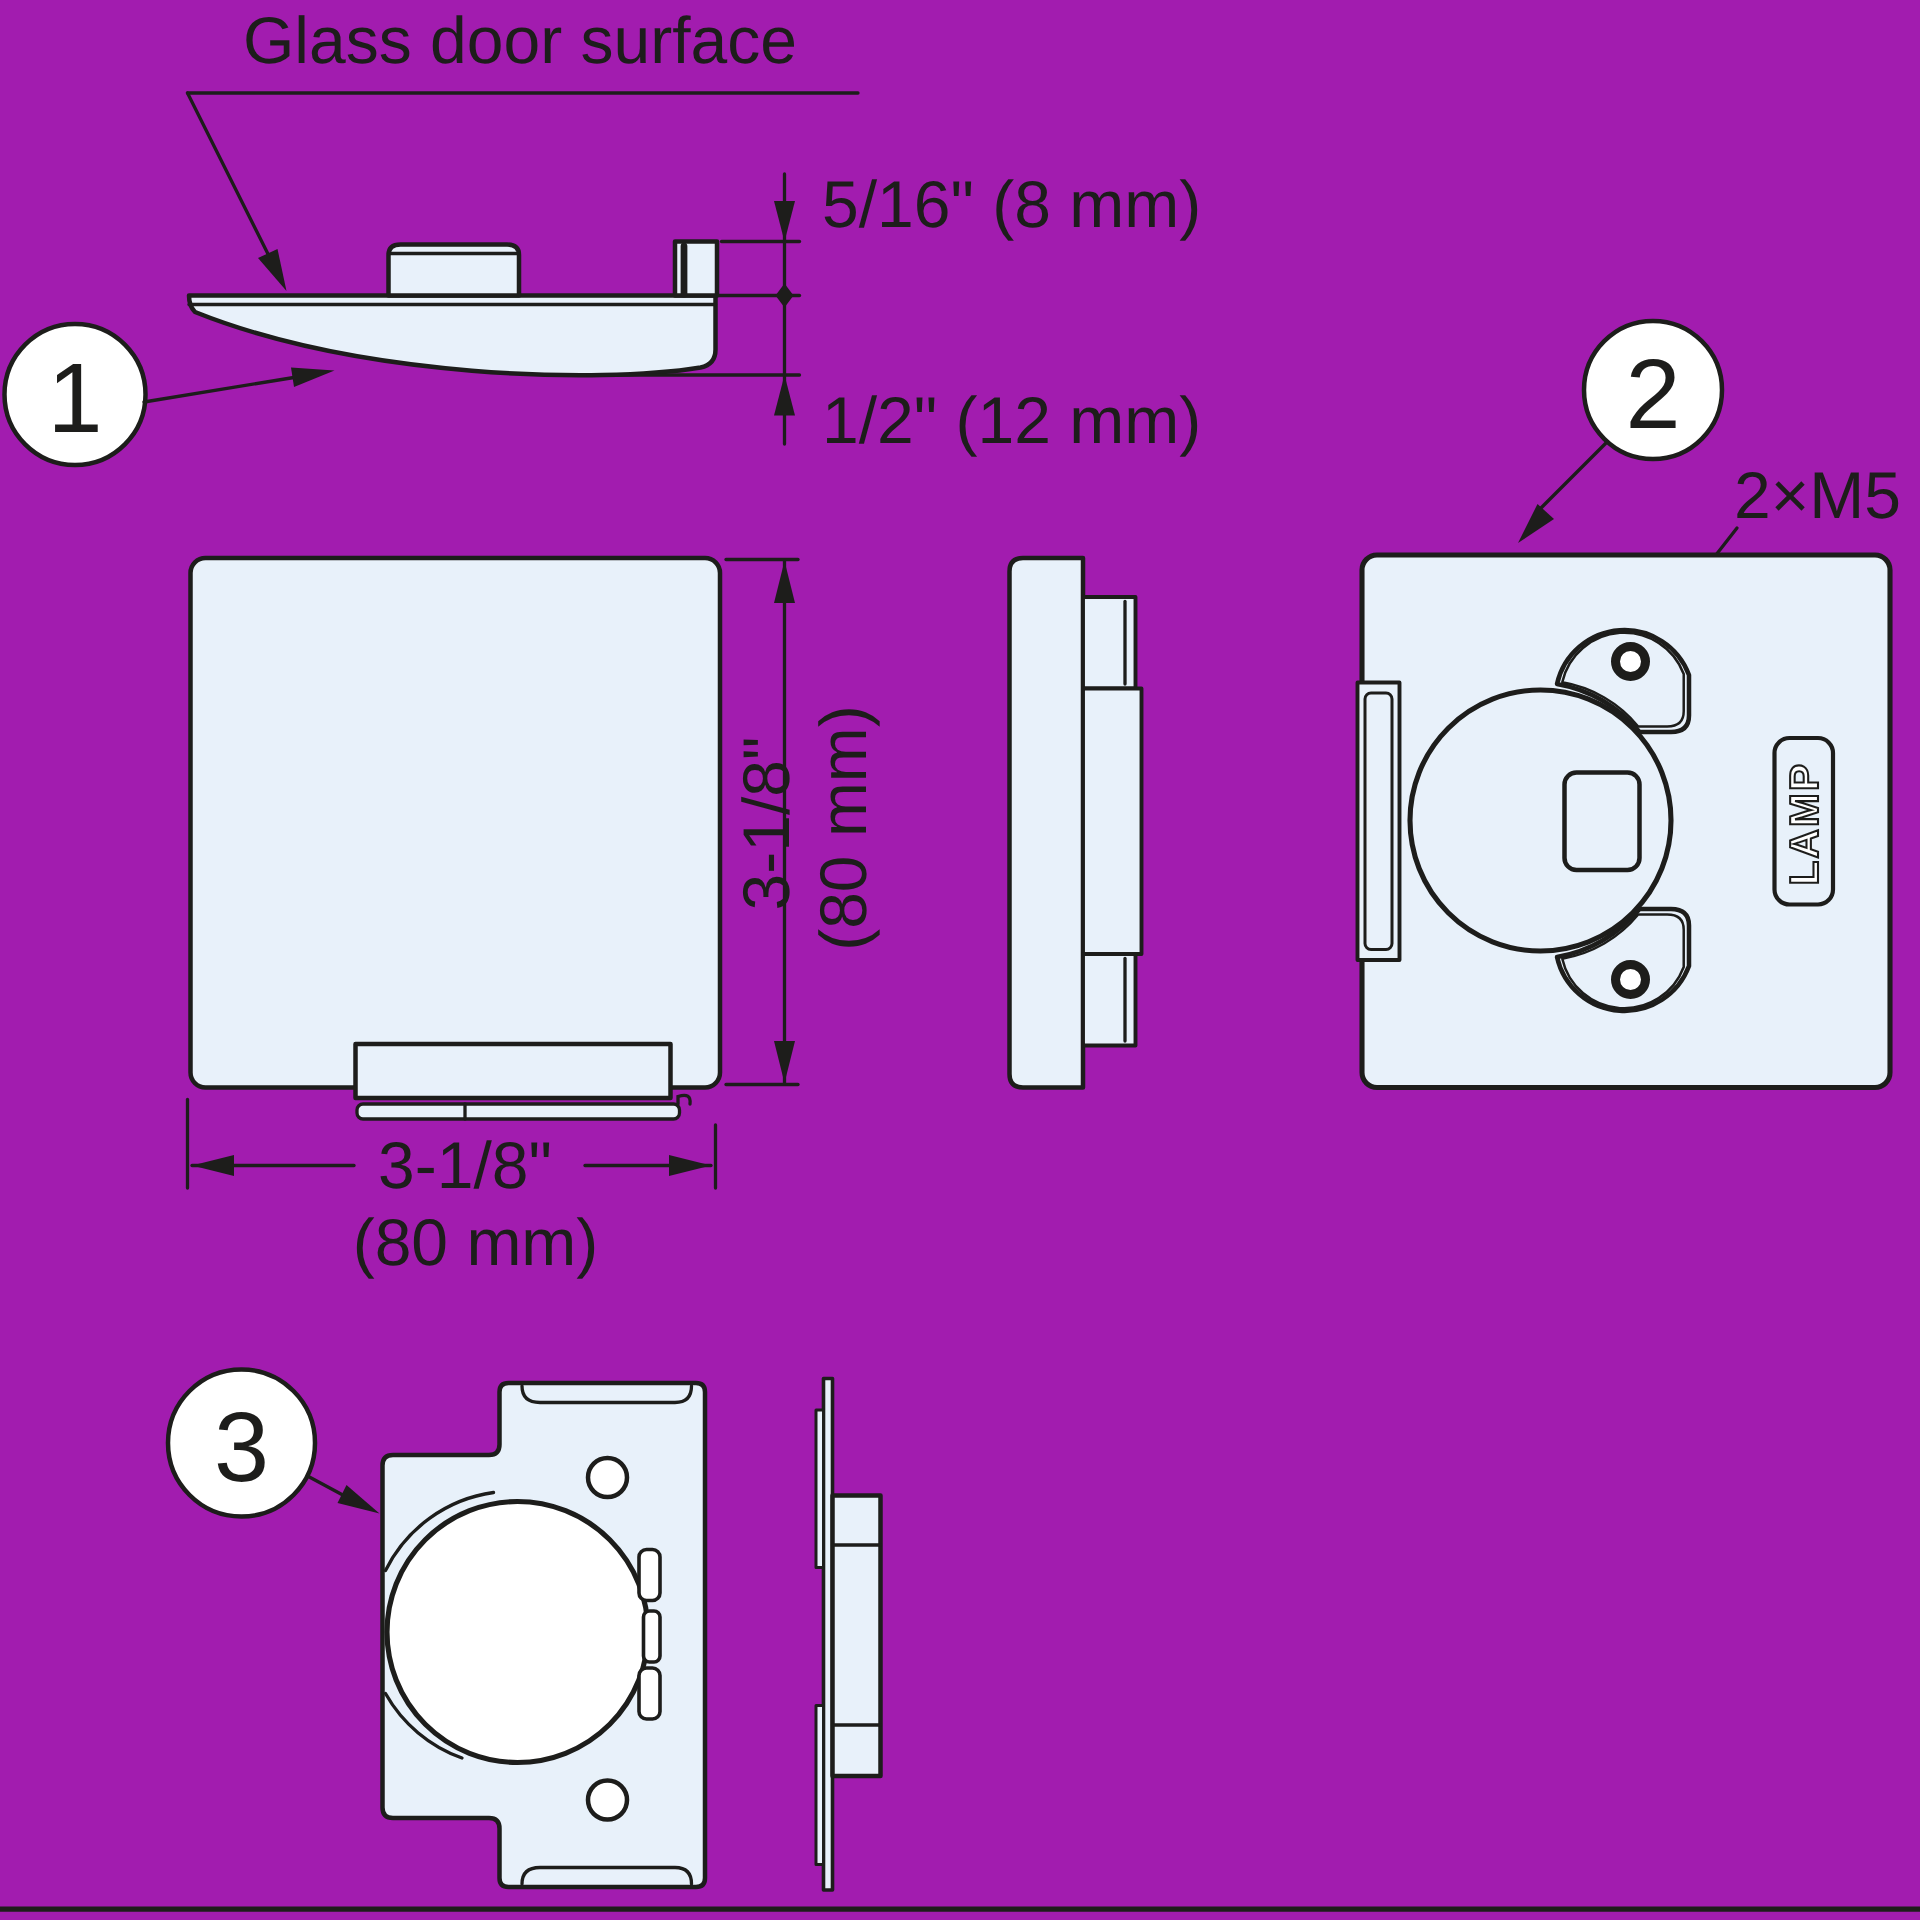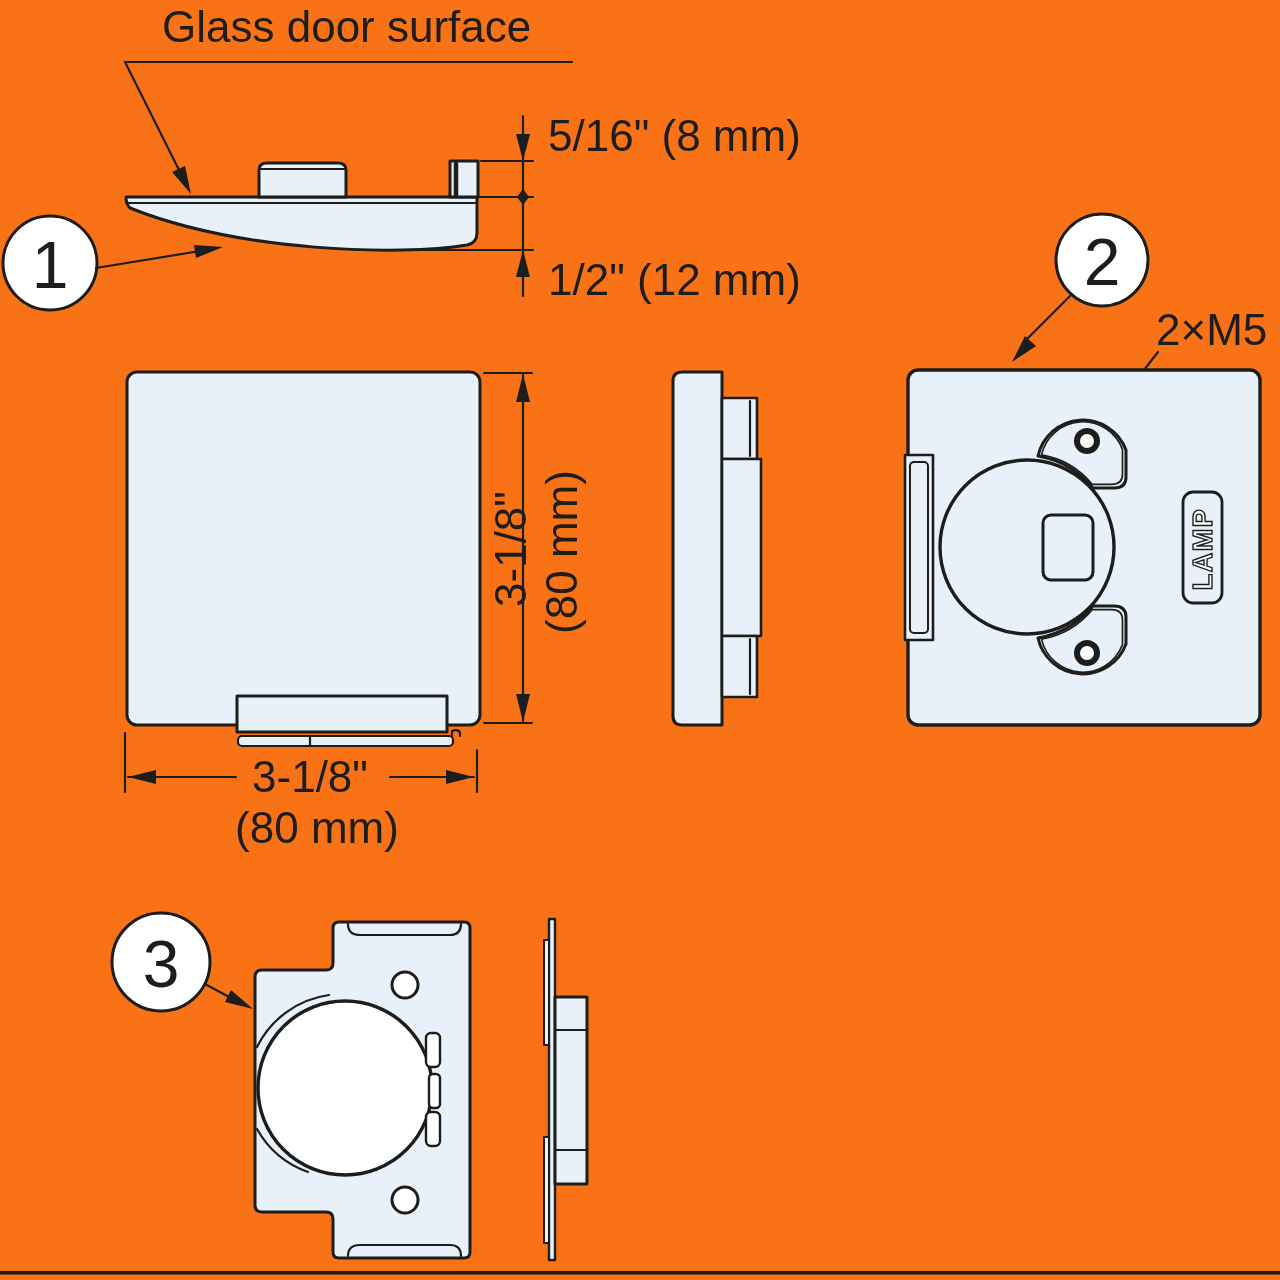--- a/index.html
+++ b/index.html
@@ -1,16 +1,16 @@
 <!DOCTYPE html>
 <html><head>
 <meta charset="utf-8">
 <style>
   html,body{margin:0;padding:0;background:#ffffff;}
-  .stage{width:1280px;height:1280px;position:relative;background:#f97316;}
+  .stage{width:1280px;height:1280px;position:relative;background:#a21caf;}
   svg{display:block;}
   svg text{font-family:"Liberation Sans","DejaVu Sans",sans-serif;fill:#1d1d1b;}
   .ln{fill:none;stroke:#1d1d1b;stroke-width:3;stroke-linecap:round;stroke-linejoin:round;}
   .fillb{fill:#e8f1fa;}
   .fillw{fill:#ffffff;}
   .thin{stroke-width:2.2;}
   .t26{stroke-width:2.6;}
   .thick{stroke-width:3.4;}
   .dim{fill:none;stroke:#1d1d1b;stroke-width:2.2;stroke-linecap:round;}
   .arr{fill:#1d1d1b;stroke:none;}

